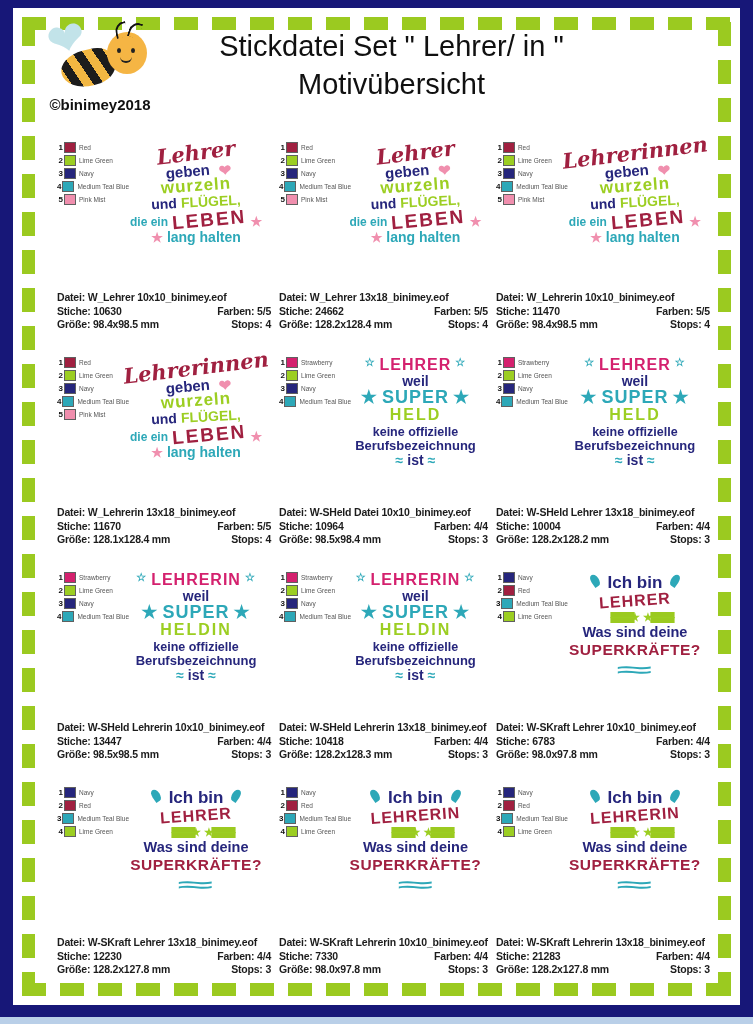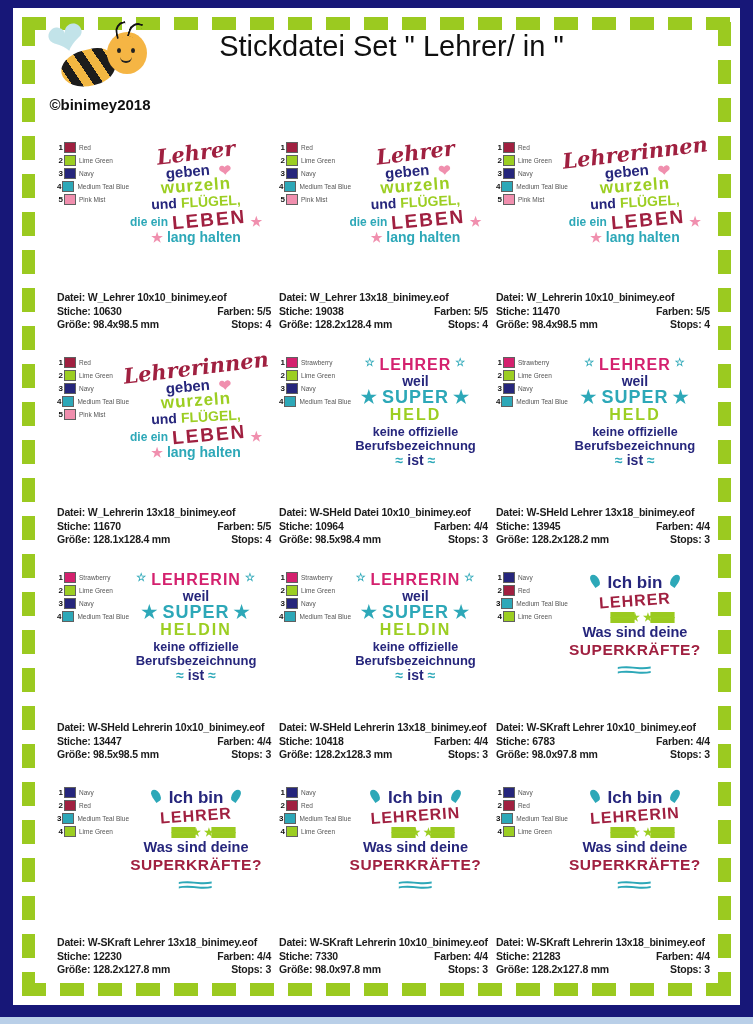--- a/index.html
+++ b/index.html
@@ -103,20 +103,21 @@
           <span class="ant a2"></span>
           <span class="eye l"></span>
           <span class="eye r"></span>
           <span class="smile"></span>
         </div>
       </div>
       <div class="copyright">©binimey2018</div>
     </div>
     <div class="title">
       <div>Stickdatei Set " Lehrer/ in "</div>
+      <div>Motivübersicht</div>
     </div>
   </div>
 
   <div class="grid" id="grid">
   <div class="cell">
     <div class="cell-top">
       <div class="legend">
             <div class="leg">
               <span class="num">1</span>
               <span class="sw" style="background: rgb(160, 32, 64);"></span>
@@ -203,21 +204,21 @@
             <div class="mline l4"><span class="seg" style="color: rgb(38, 38, 124);">und</span><span class="seg" style="color: rgb(156, 206, 34);">FLÜGEL,</span></div>
             <div class="mline l5"><span class="seg" style="color: rgb(45, 168, 184);">die ein</span><span class="seg big" style="color: rgb(160, 32, 64);">LEBEN</span><span class="seg star-r" style="color: rgb(240, 143, 174);">★</span></div>
             <div class="mline l6"><span class="seg star-l" style="color: rgb(240, 143, 174);">★</span><span class="seg" style="color: rgb(45, 168, 184);">lang halten</span></div>
           </div>
     </div>
     <div class="info">
       <div class="irow">
         <span><b>Datei:</b> <span> W_Lehrer 13x18_binimey.eof</span></span>
       </div>
       <div class="irow">
-        <span>Stiche: 19038</span>
+        <span>Stiche: 24662</span>
         <span>Farben: 5/5</span>
       </div>
       <div class="irow">
         <span>Größe: 128.2x128.4 mm</span>
         <span>Stops: 4</span>
       </div>
     </div>
   </div>
 
   <div class="cell">
@@ -407,21 +408,21 @@
             <div class="mline h5"><span class="seg" style="color: rgb(38, 38, 124);">keine offizielle</span></div>
             <div class="mline h6"><span class="seg" style="color: rgb(38, 38, 124);">Berufsbezeichnung</span></div>
             <div class="mline h7"><span class="seg" style="color: rgb(45, 168, 184);">≈</span><span class="seg" style="color: rgb(38, 38, 124);">ist</span><span class="seg" style="color: rgb(45, 168, 184);">≈</span></div>
           </div>
     </div>
     <div class="info">
       <div class="irow">
         <span><b>Datei:</b> <span> W-SHeld Lehrer 13x18_binimey.eof</span></span>
       </div>
       <div class="irow">
-        <span>Stiche: 13945</span>
+        <span>Stiche: 10004</span>
         <span>Farben: 4/4</span>
       </div>
       <div class="irow">
         <span>Größe: 128.2x128.2 mm</span>
         <span>Stops: 3</span>
       </div>
     </div>
   </div>
 
   <div class="cell">

